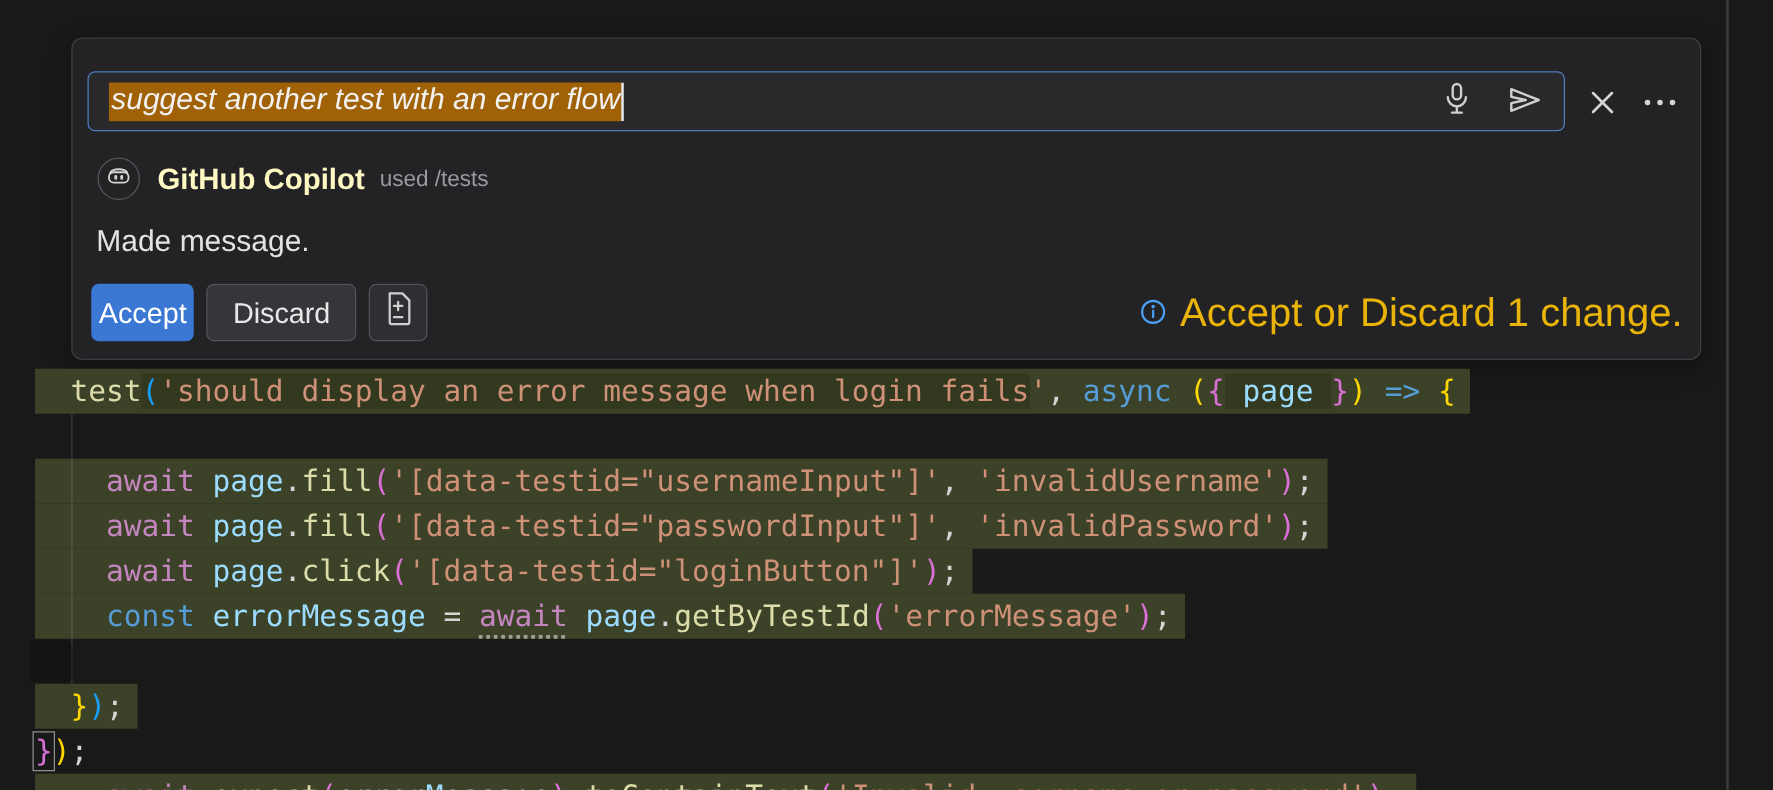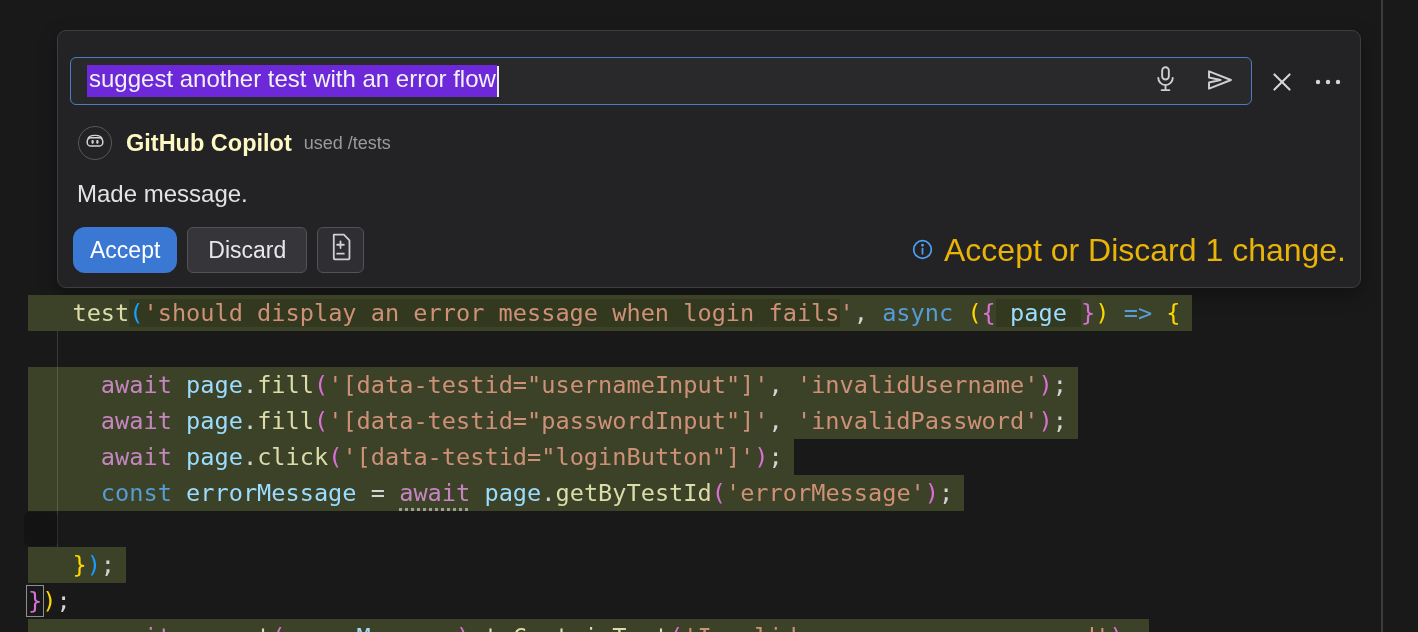--- a/index.html
+++ b/index.html
@@ -9,50 +9,50 @@
   .scrollbar-line{position:absolute;left:1381px;top:0;width:2px;height:632px;background:#3c3c3c;}
 
   
   .chat-widget{position:absolute;left:57px;top:30px;width:1304px;height:258px;background:#232325;
                border:1px solid #3e3e42;border-radius:9px;box-sizing:border-box;
                box-shadow:0 6px 18px rgba(0,0,0,.35);}
   .chat-input{position:absolute;left:12px;top:26px;width:1182px;height:48px;background:#29292b;
               border:1.5px solid #4e7cc0;border-radius:6px;box-sizing:border-box;
               display:flex;align-items:center;padding:0 16px;}
   .input-text{flex:1;font-size:24px;color:#f2f2f2;white-space:nowrap;overflow:hidden;}
-  .selection{background:#6d28d9;padding:4px 1px 6px 2px;border-radius:1px;}
+  .selection{background:#a16207;padding:4px 1px 6px 2px;border-radius:1px;font-style:italic;}
   .cursor{display:inline-block;width:2.5px;height:31px;background:#ececec;margin-left:0px;vertical-align:middle;}
   .input-icons{display:flex;align-items:center;gap:26px;margin-left:12px;}
   .icon-btn{display:flex;align-items:center;justify-content:center;cursor:pointer;background:none;border:none;padding:0;}
   .chat-close{position:absolute;left:1211px;top:38px;}
   .chat-more{position:absolute;left:1255px;top:38px;}
 
   .copilot-row{position:absolute;left:20px;top:95px;display:flex;align-items:center;}
   .avatar{width:34px;height:34px;border-radius:50%;border:1.5px solid #58585c;box-sizing:border-box;
           display:flex;align-items:center;justify-content:center;background:#232325;}
   .copilot-name{font-size:23.5px;font-weight:bold;color:#fef9c3;margin-left:14px;}
   .copilot-detail{font-size:18px;color:#9a9a9f;margin-left:12px;}
 
   .made-changes{position:absolute;left:19px;top:149px;font-size:24px;color:#e3e3e3;}
 
   .actions{position:absolute;left:15px;top:196px;display:flex;align-items:center;gap:10px;height:46px;}
   .btn{font-family:"Liberation Sans",sans-serif;font-size:23px;height:46px;border-radius:6px;
        display:flex;align-items:center;justify-content:center;cursor:pointer;box-sizing:border-box;border:none;}
-  .btn-accept{background:#3a78d4;color:#ffffff;padding:0 17px;border-radius:12px;}
+  .btn-accept{background:#3a78d4;color:#ffffff;padding:0 6px;}
   .btn-discard{background:#35353a;color:#e8e8e8;border:1px solid #525257;padding:0 20px;}
   .btn-diff{width:47px;background:#2f2f33;border:1px solid #525257;}
   .status{position:absolute;right:14px;top:196px;height:46px;display:flex;align-items:center;gap:10px;
           font-size:32px;color:#eab308;}
 
   
   .editor{position:absolute;left:0;top:295px;width:1418px;
           font-family:"DejaVu Sans Mono","Liberation Mono",monospace;font-size:23.6px;line-height:36px;}
   .code-line{position:relative;height:36px;white-space:pre;padding-left:28px;}
   .lc{display:inline-block;height:36px;padding-right:11px;}
-  .added .lc{background:#3b4227;padding-left:16px;}
+  .added .lc{background:#3b4227;}
   .wbox{background:#32391f;}
   .iguide{position:absolute;left:57px;top:0;height:36px;width:1px;background:rgba(255,255,255,0.14);}
   .tok-kw{color:#569cd6;}   .tok-ctrl{color:#c586c0;}
   .tok-fn{color:#dcdcaa;}   .tok-var{color:#9cdcfe;}
   .tok-str{color:#ce9178;}  .tok-pun{color:#d4d4d4;}
   .tok-b1{color:#ffd700;}   .tok-b2{color:#da70d6;}   .tok-b3{color:#179fff;}
   .squiggle{text-decoration:underline wavy #e5484d;text-decoration-thickness:2px;text-underline-offset:6px;text-decoration-skip-ink:none;}
   .dots{text-decoration:underline dotted rgba(255,255,255,0.5);text-decoration-thickness:2.6px;text-underline-offset:7px;}
   .brkmatch{outline:1px solid #8f8f8f;outline-offset:1px;}
   .bulb-bg{position:absolute;left:24px;top:1px;width:34px;height:34px;background:rgba(0,0,0,0.22);border-radius:5px;}

